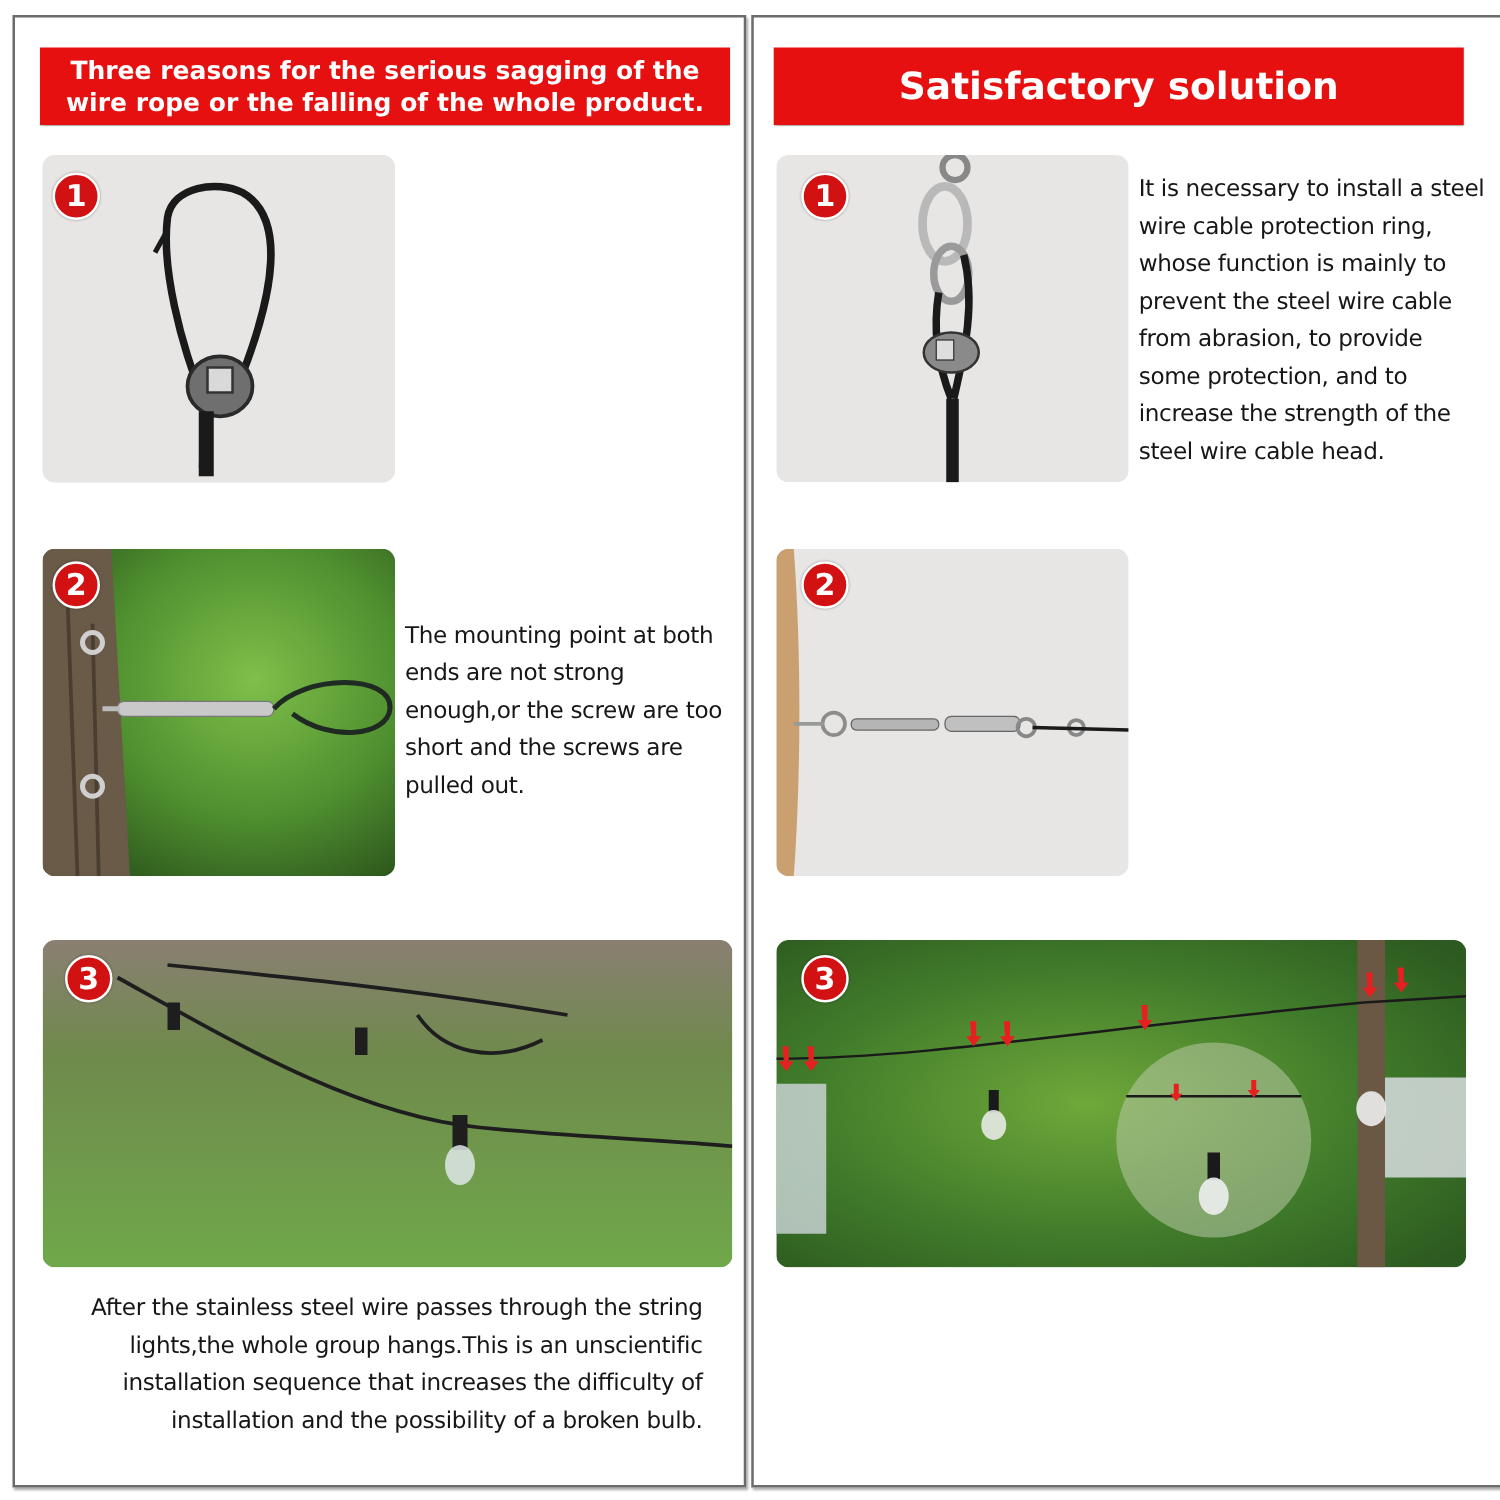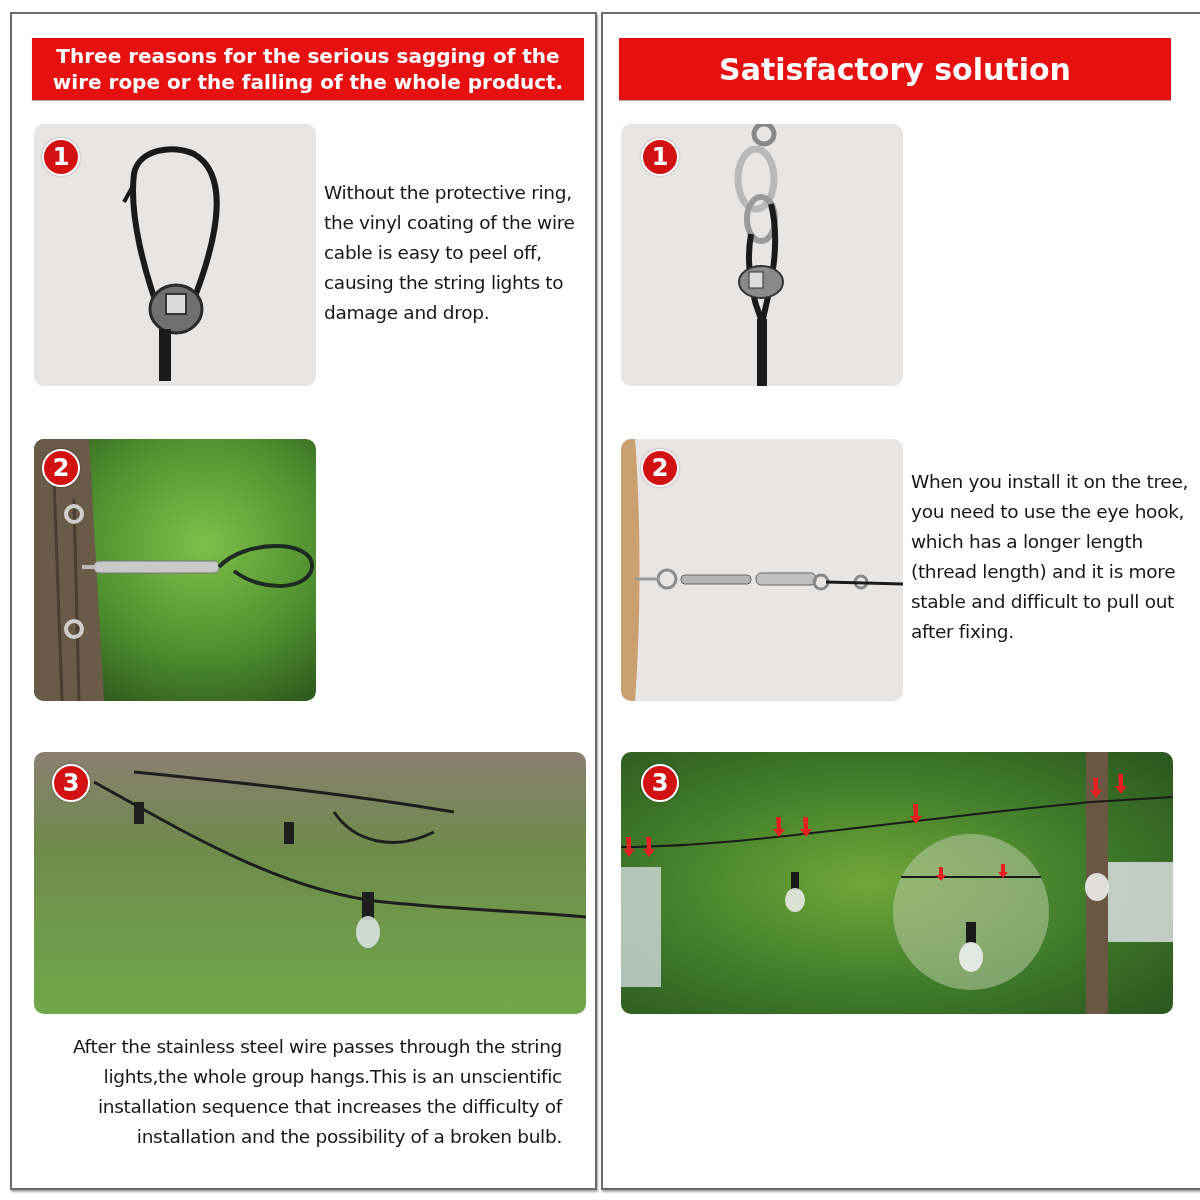--- a/index.html
+++ b/index.html
@@ -51,21 +51,20 @@
     <svg width="282" height="262" viewBox="0 0 282 262">
       <rect width="282" height="262" fill="#e8e6e4"></rect>
       <path d="M128 250 L130 200 C 110 150, 95 90, 100 50 C 104 25, 140 20, 160 30 C 195 50, 185 110, 160 175" fill="none" stroke="#1a1a1a" stroke-width="6"></path>
       <path d="M100 60 L90 78" stroke="#1a1a1a" stroke-width="4"></path>
       <ellipse cx="142" cy="185" rx="26" ry="24" fill="#6f6f6f" stroke="#2a2a2a" stroke-width="3"></ellipse>
       <rect x="132" y="170" width="20" height="20" fill="#d9d9d9" stroke="#333" stroke-width="2"></rect>
       <rect x="125" y="205" width="12" height="52" fill="#1a1a1a"></rect>
     </svg>
     <div class="badge" style="left:8px; top:14px;">1</div>
   </div>
-  <div class="desc" style="left:312px; top:164px; width:270px;">Without the protective ring, the vinyl coating of the wire cable is easy to peel off, causing the string lights to damage and drop.</div>
 
   <div class="photo" style="left:22px; top:425px; width:282px; height:262px;">
     <svg width="282" height="262" viewBox="0 0 282 262">
       <defs>
         <radialGradient id="g2" cx="60%" cy="40%" r="70%">
           <stop offset="0" stop-color="#7fbf4a"></stop>
           <stop offset="0.6" stop-color="#4f8f2f"></stop>
           <stop offset="1" stop-color="#2f5a1e"></stop>
         </radialGradient>
       </defs>
@@ -73,20 +72,21 @@
       <path d="M0 0 L55 0 L70 262 L0 262 Z" fill="#6a5a48"></path>
       <path d="M20 40 L28 262 M40 60 L45 262" stroke="#4a3e32" stroke-width="3"></path>
       <circle cx="40" cy="75" r="8" fill="none" stroke="#cfcfcf" stroke-width="4"></circle>
       <circle cx="40" cy="190" r="8" fill="none" stroke="#cfcfcf" stroke-width="4"></circle>
       <rect x="60" y="122" width="125" height="12" rx="5" fill="#c9c9c9" stroke="#777"></rect>
       <path d="M185 128 C 210 100, 280 100, 278 128 C 276 150, 230 155, 200 132" fill="none" stroke="#1e2a22" stroke-width="4"></path>
       <path d="M48 128 L62 128" stroke="#bbb" stroke-width="4"></path>
     </svg>
     <div class="badge" style="left:8px; top:10px;">2</div>
   </div>
+  <div class="desc" style="left:312px; top:480px; width:270px;">The mounting point at both ends are not strong enough,or the screw are too short and the screws are pulled out.</div>
 
   <div class="photo" style="left:22px; top:738px; width:552px; height:262px;">
     <svg width="552" height="262" viewBox="0 0 552 262">
       <defs>
         <linearGradient id="g3" x1="0" y1="0" x2="0" y2="1">
           <stop offset="0" stop-color="#8a7f72"></stop>
           <stop offset="0.35" stop-color="#6f8a4c"></stop>
           <stop offset="1" stop-color="#6fa84a"></stop>
         </linearGradient>
       </defs>
@@ -114,36 +114,36 @@
       <ellipse cx="135" cy="55" rx="18" ry="30" fill="none" stroke="#b9b9b9" stroke-width="7"></ellipse>
       <ellipse cx="140" cy="95" rx="14" ry="22" fill="none" stroke="#9a9a9a" stroke-width="6"></ellipse>
       <path d="M130 110 C 125 140, 130 170, 140 195" fill="none" stroke="#1a1a1a" stroke-width="6"></path>
       <path d="M150 80 C 160 120, 150 160, 142 195" fill="none" stroke="#1a1a1a" stroke-width="6"></path>
       <ellipse cx="140" cy="158" rx="22" ry="16" fill="#8a8a8a" stroke="#333" stroke-width="2"></ellipse>
       <rect x="128" y="148" width="14" height="16" fill="#ddd" stroke="#333"></rect>
       <rect x="136" y="195" width="10" height="67" fill="#1a1a1a"></rect>
     </svg>
     <div class="badge" style="left:20px; top:14px;">1</div>
   </div>
+  <div class="desc" style="left:308px; top:123px; width:280px;">It is necessary to install a steel wire cable protection ring, whose function is mainly to prevent the steel wire cable from abrasion, to provide some protection, and to increase the strength of the steel wire cable head.</div>
 
   <div class="photo" style="left:18px; top:425px; width:282px; height:262px;">
     <svg width="282" height="262" viewBox="0 0 282 262">
       <rect width="282" height="262" fill="#e8e6e4"></rect>
       <path d="M0 0 L14 0 C 20 80, 20 180, 14 262 L0 262 Z" fill="#caa071"></path>
       <circle cx="46" cy="140" r="9" fill="none" stroke="#8c8c8c" stroke-width="3"></circle>
       <path d="M14 140 L38 140" stroke="#999" stroke-width="3"></path>
       <rect x="60" y="136" width="70" height="9" rx="4" fill="#b5b5b5" stroke="#666"></rect>
       <rect x="135" y="134" width="60" height="12" rx="5" fill="#c0c0c0" stroke="#666"></rect>
       <circle cx="200" cy="143" r="7" fill="none" stroke="#888" stroke-width="3"></circle>
       <circle cx="240" cy="143" r="6" fill="none" stroke="#888" stroke-width="3"></circle>
       <path d="M205 143 L282 145" stroke="#1a1a1a" stroke-width="3"></path>
     </svg>
     <div class="badge" style="left:20px; top:10px;">2</div>
   </div>
-  <div class="desc" style="left:308px; top:453px; width:280px;">When you install it on the tree, you need to use the eye hook, which has a longer length (thread length) and it is more stable and difficult to pull out after fixing.</div>
 
   <div class="photo" style="left:18px; top:738px; width:552px; height:262px;">
     <svg width="552" height="262" viewBox="0 0 552 262">
       <defs>
         <radialGradient id="g4" cx="45%" cy="50%" r="70%">
           <stop offset="0" stop-color="#6fa83a"></stop>
           <stop offset="0.6" stop-color="#3f7a2a"></stop>
           <stop offset="1" stop-color="#2d5a20"></stop>
         </radialGradient>
       </defs>

